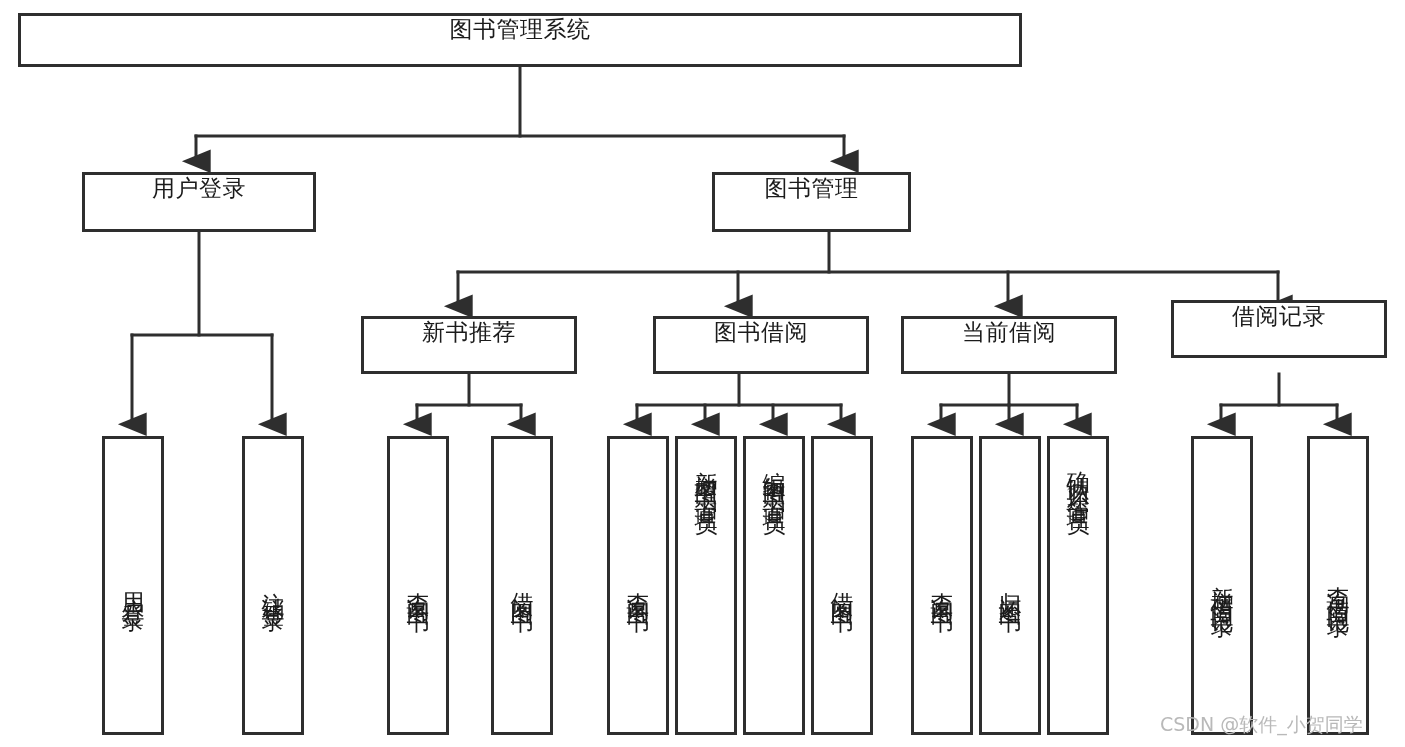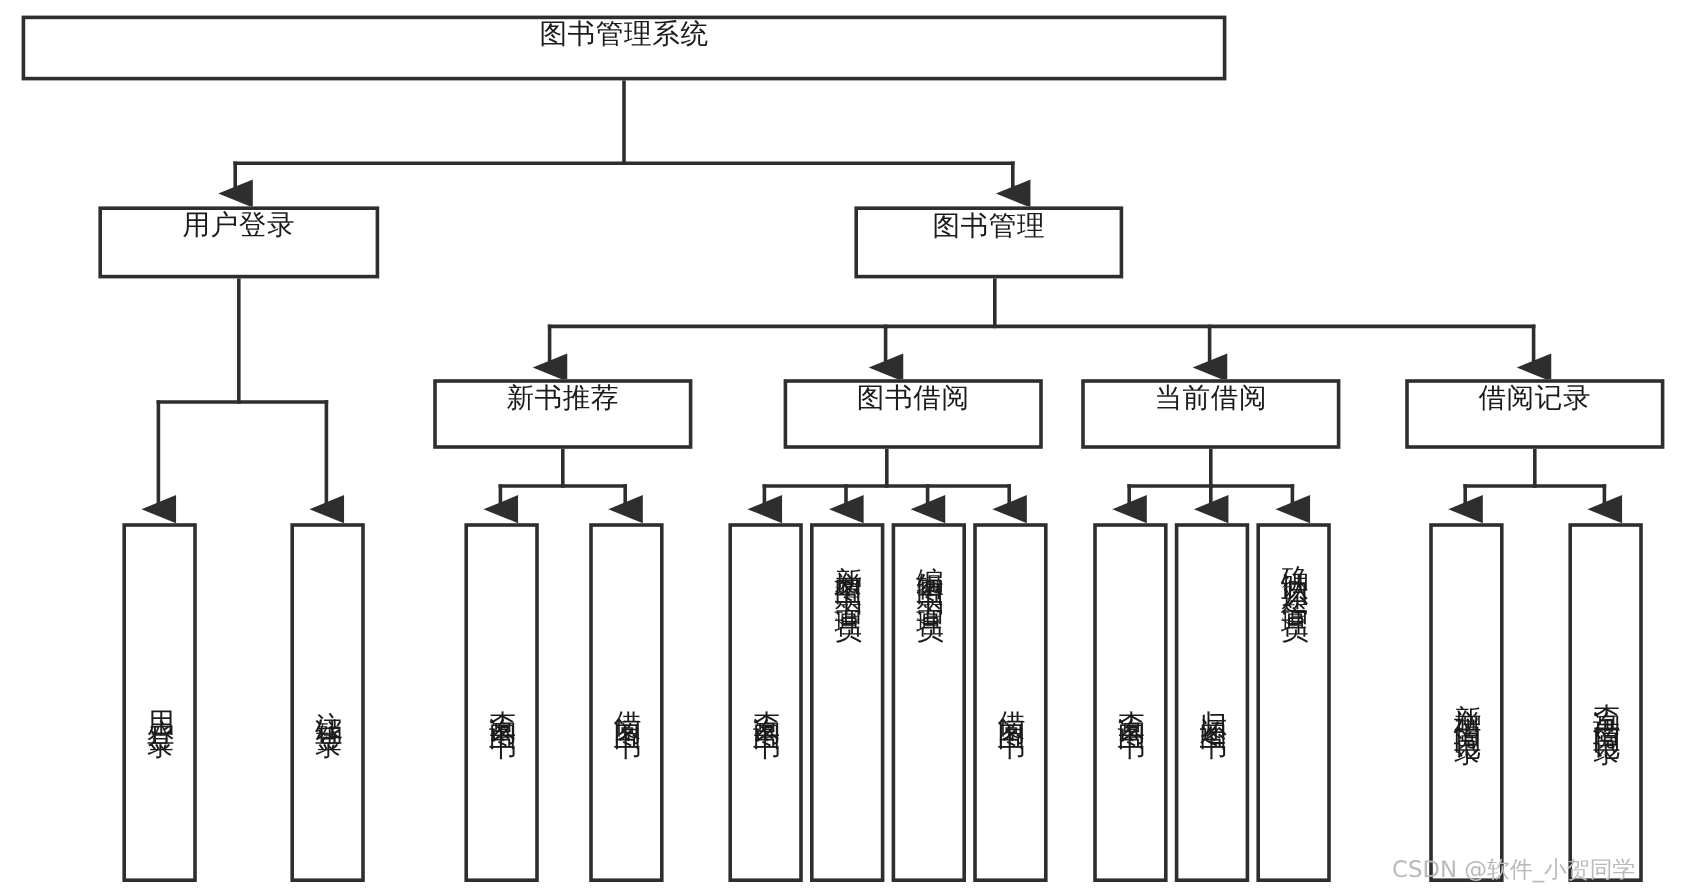--- a/index.html
+++ b/index.html
@@ -121,37 +121,37 @@
 </svg>
 
 <div class="node-box" style="left:18px; top:13px; width:1004px; height:54px;">
   <span class="node-label-h">图书管理系统</span>
 </div>
 
 <div class="node-box" style="left:82px; top:172px; width:234px; height:60px;">
   <span class="node-label-h">用户登录</span>
 </div>
 
-<div class="node-box" style="left:712px; top:172px; width:224px; height:60px;font-family:Liberation Serif, serif;">
+<div class="node-box" style="left:712px; top:172px; width:199px; height:60px;">
   <span class="node-label-h">图书管理</span>
 </div>
 
 <div class="node-box" style="left:361px; top:316px; width:216px; height:58px;">
   <span class="node-label-h">新书推荐</span>
 </div>
 
 <div class="node-box" style="left:631px; top:316px; width:216px; height:58px;margin-left:22px;">
   <span class="node-label-h">图书借阅</span>
 </div>
 
 <div class="node-box" style="left:901px; top:316px; width:216px; height:58px;">
   <span class="node-label-h">当前借阅</span>
 </div>
 
-<div class="node-box" style="left:1171px; top:316px; width:216px; height:58px;">
+<div class="node-box" style="left:1171px; top:300px; width:216px; height:58px;">
   <span class="node-label-h">借阅记录</span>
 </div>
 
 <div class="node-box leaf-box center-v" style="left:102px; top:436px; width:62px; height:299px;">
   <span class="node-label-v">用户登录</span>
 </div>
 
 <div class="node-box leaf-box center-v" style="left:242px; top:436px; width:62px; height:299px;">
   <span class="node-label-v">注销登录</span>
 </div>

